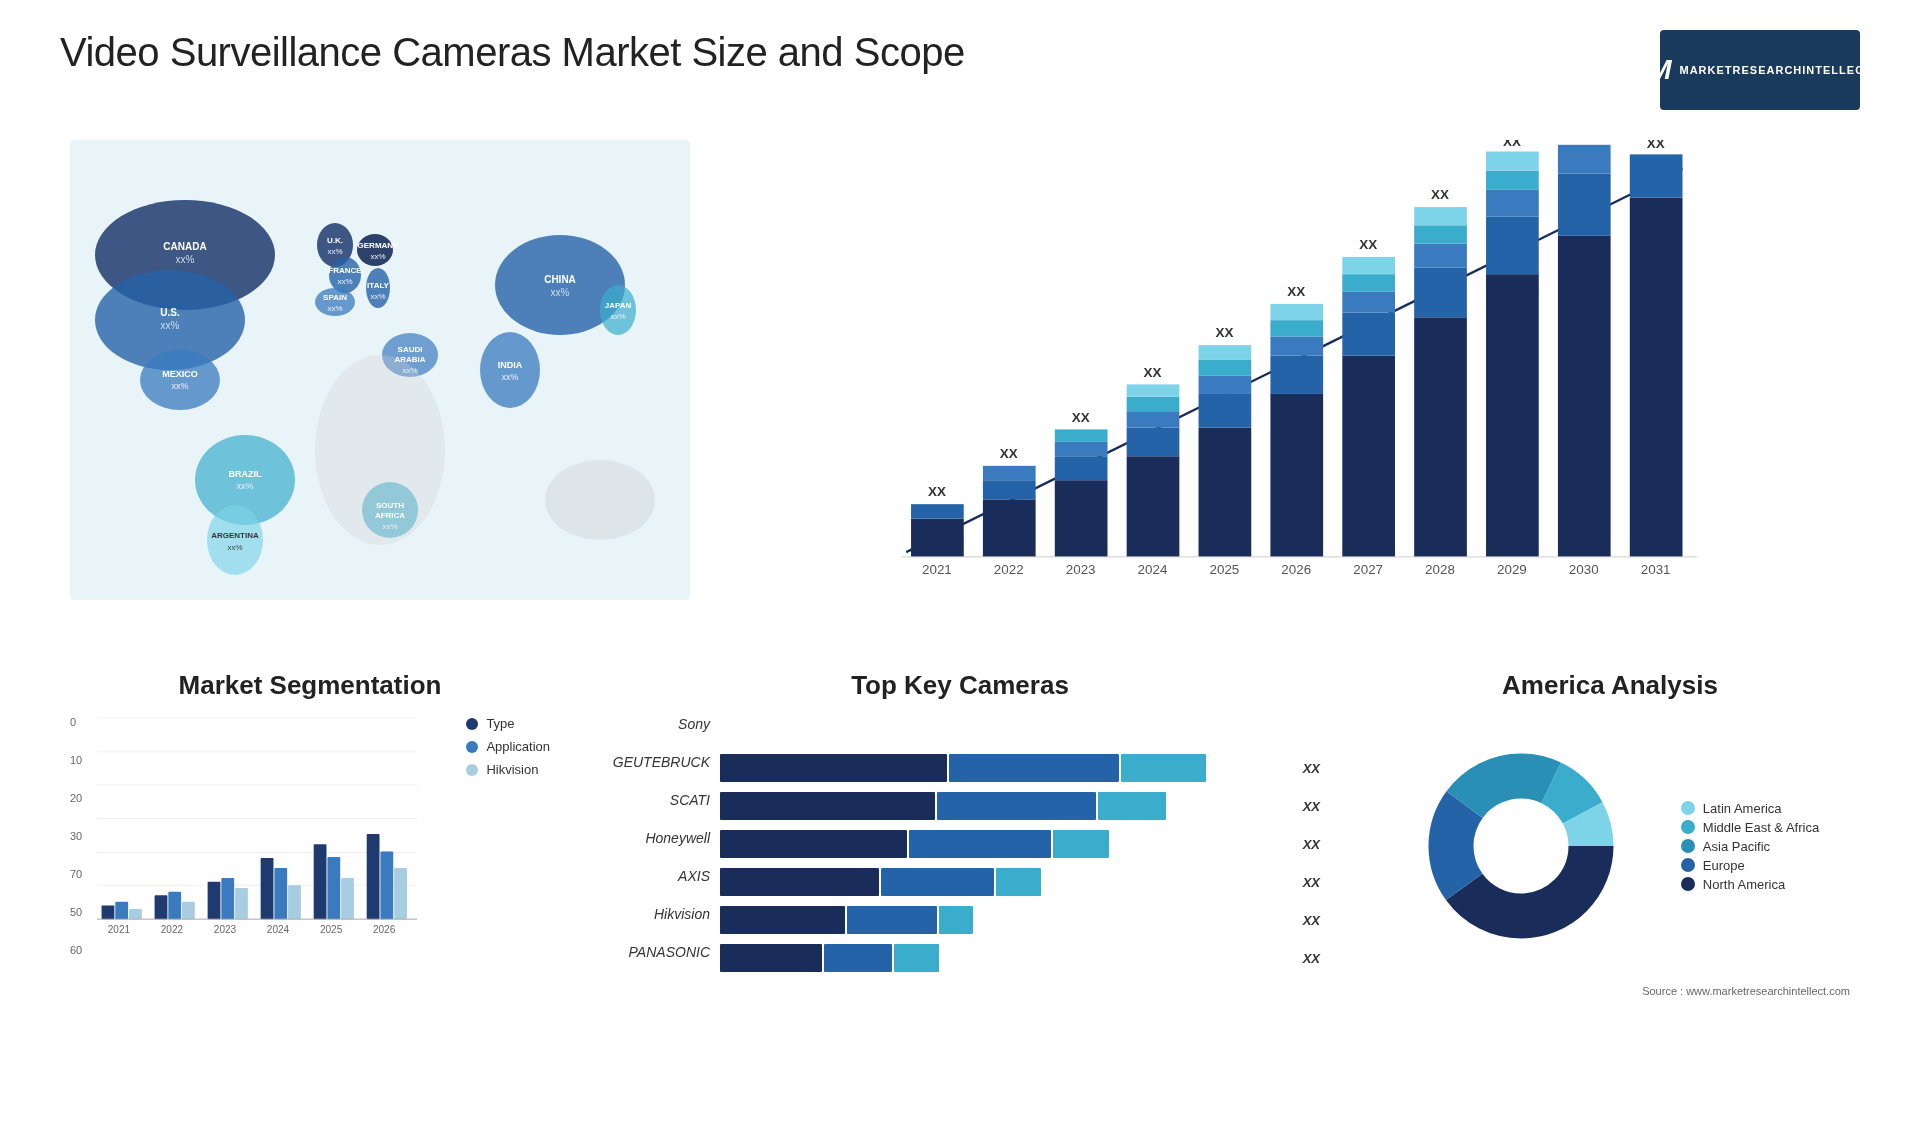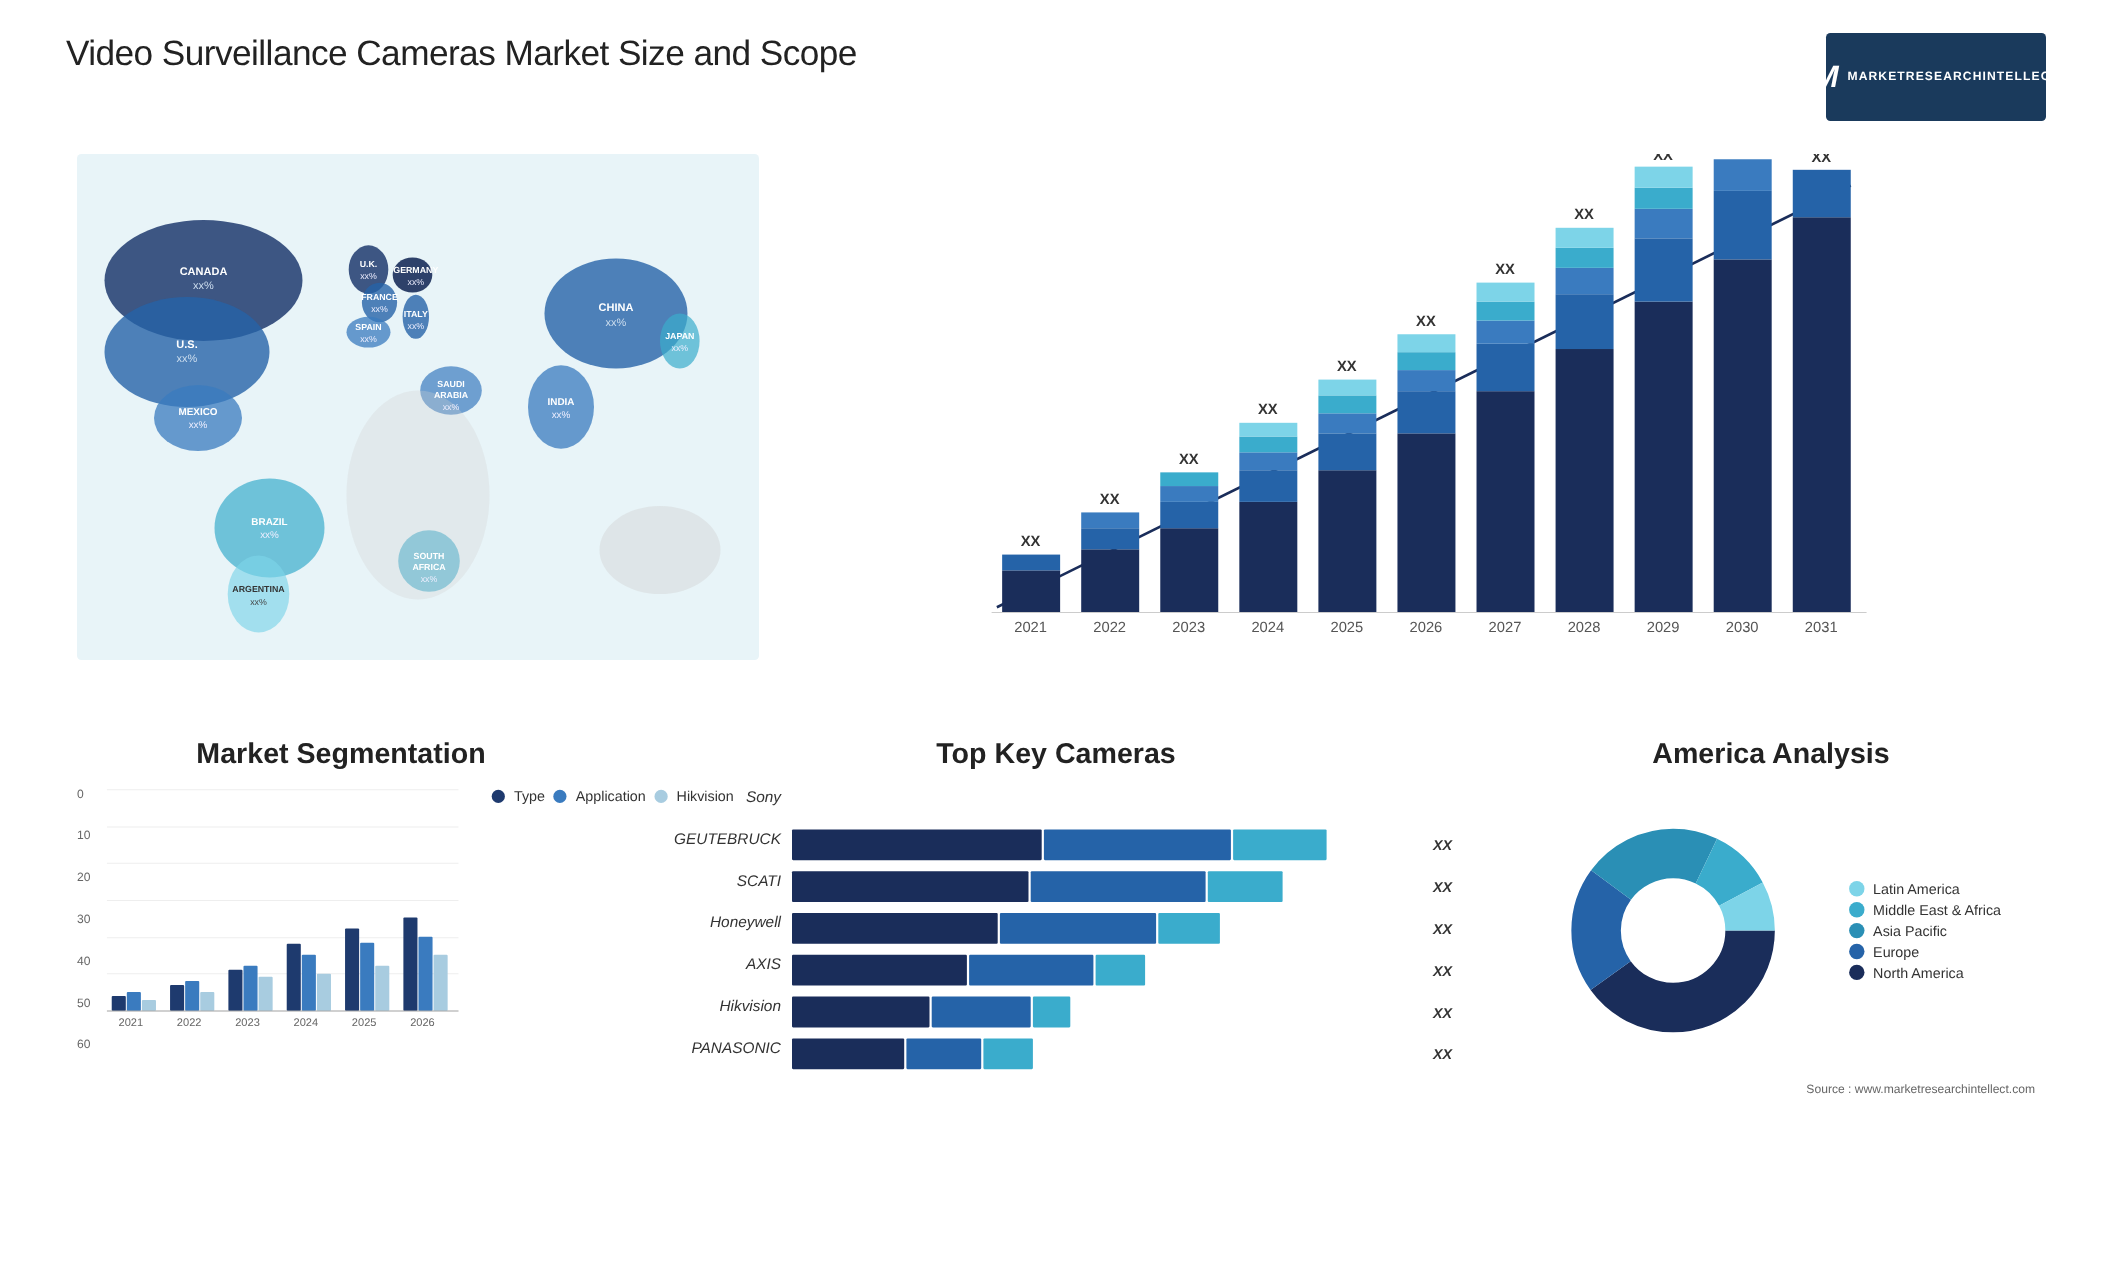--- a/index.html
+++ b/index.html
@@ -17,21 +17,21 @@
       background: #fff;
     }
     
     .header {
       display: flex;
       justify-content: space-between;
       align-items: flex-start;
       margin-bottom: 20px;
     }
     .page-title {
-      font-size: 32px;
+      font-size: 40px;
       font-weight: 300;
       color: #222;
       letter-spacing: -0.5px;
     }
     .logo-box {
       width: 200px;
       height: 80px;
       background: #1a3a5c;
       display: flex;
       flex-direction: column;
@@ -201,20 +201,21 @@
       flex-direction: column-reverse;
       justify-content: space-between;
       height: 260px;
       font-size: 11px;
       color: #666;
       margin-right: 5px;
       padding-bottom: 20px;
     }
     .seg-legend {
       display: flex;
+      flex-direction: column;
       gap: 8px;
       margin-left: 20px;
       justify-content: center;
     }
     .seg-legend-item {
       display: flex;
       align-items: center;
       gap: 8px;
       font-size: 13px;
       color: #333;
@@ -427,21 +428,21 @@
 
     <div class="bottom-grid">
 
       <div class="segmentation-section">
         <div class="section-title">Market Segmentation</div>
         <div style="display:flex; gap:10px; align-items:flex-start;">
 
           <div class="seg-y-labels">
             <span>60</span>
             <span>50</span>
-            <span>40</span>
+            <span>70</span>
             <span>30</span>
             <span>20</span>
             <span>10</span>
             <span>0</span>
           </div>
 
           <div style="display:flex;flex-direction:column;flex:1;">
             <svg viewBox="0 0 350 280" style="width:320px;height:260px;">
 
               <line x1="0" y1="220" x2="350" y2="220" stroke="#eee" stroke-width="1"></line>

